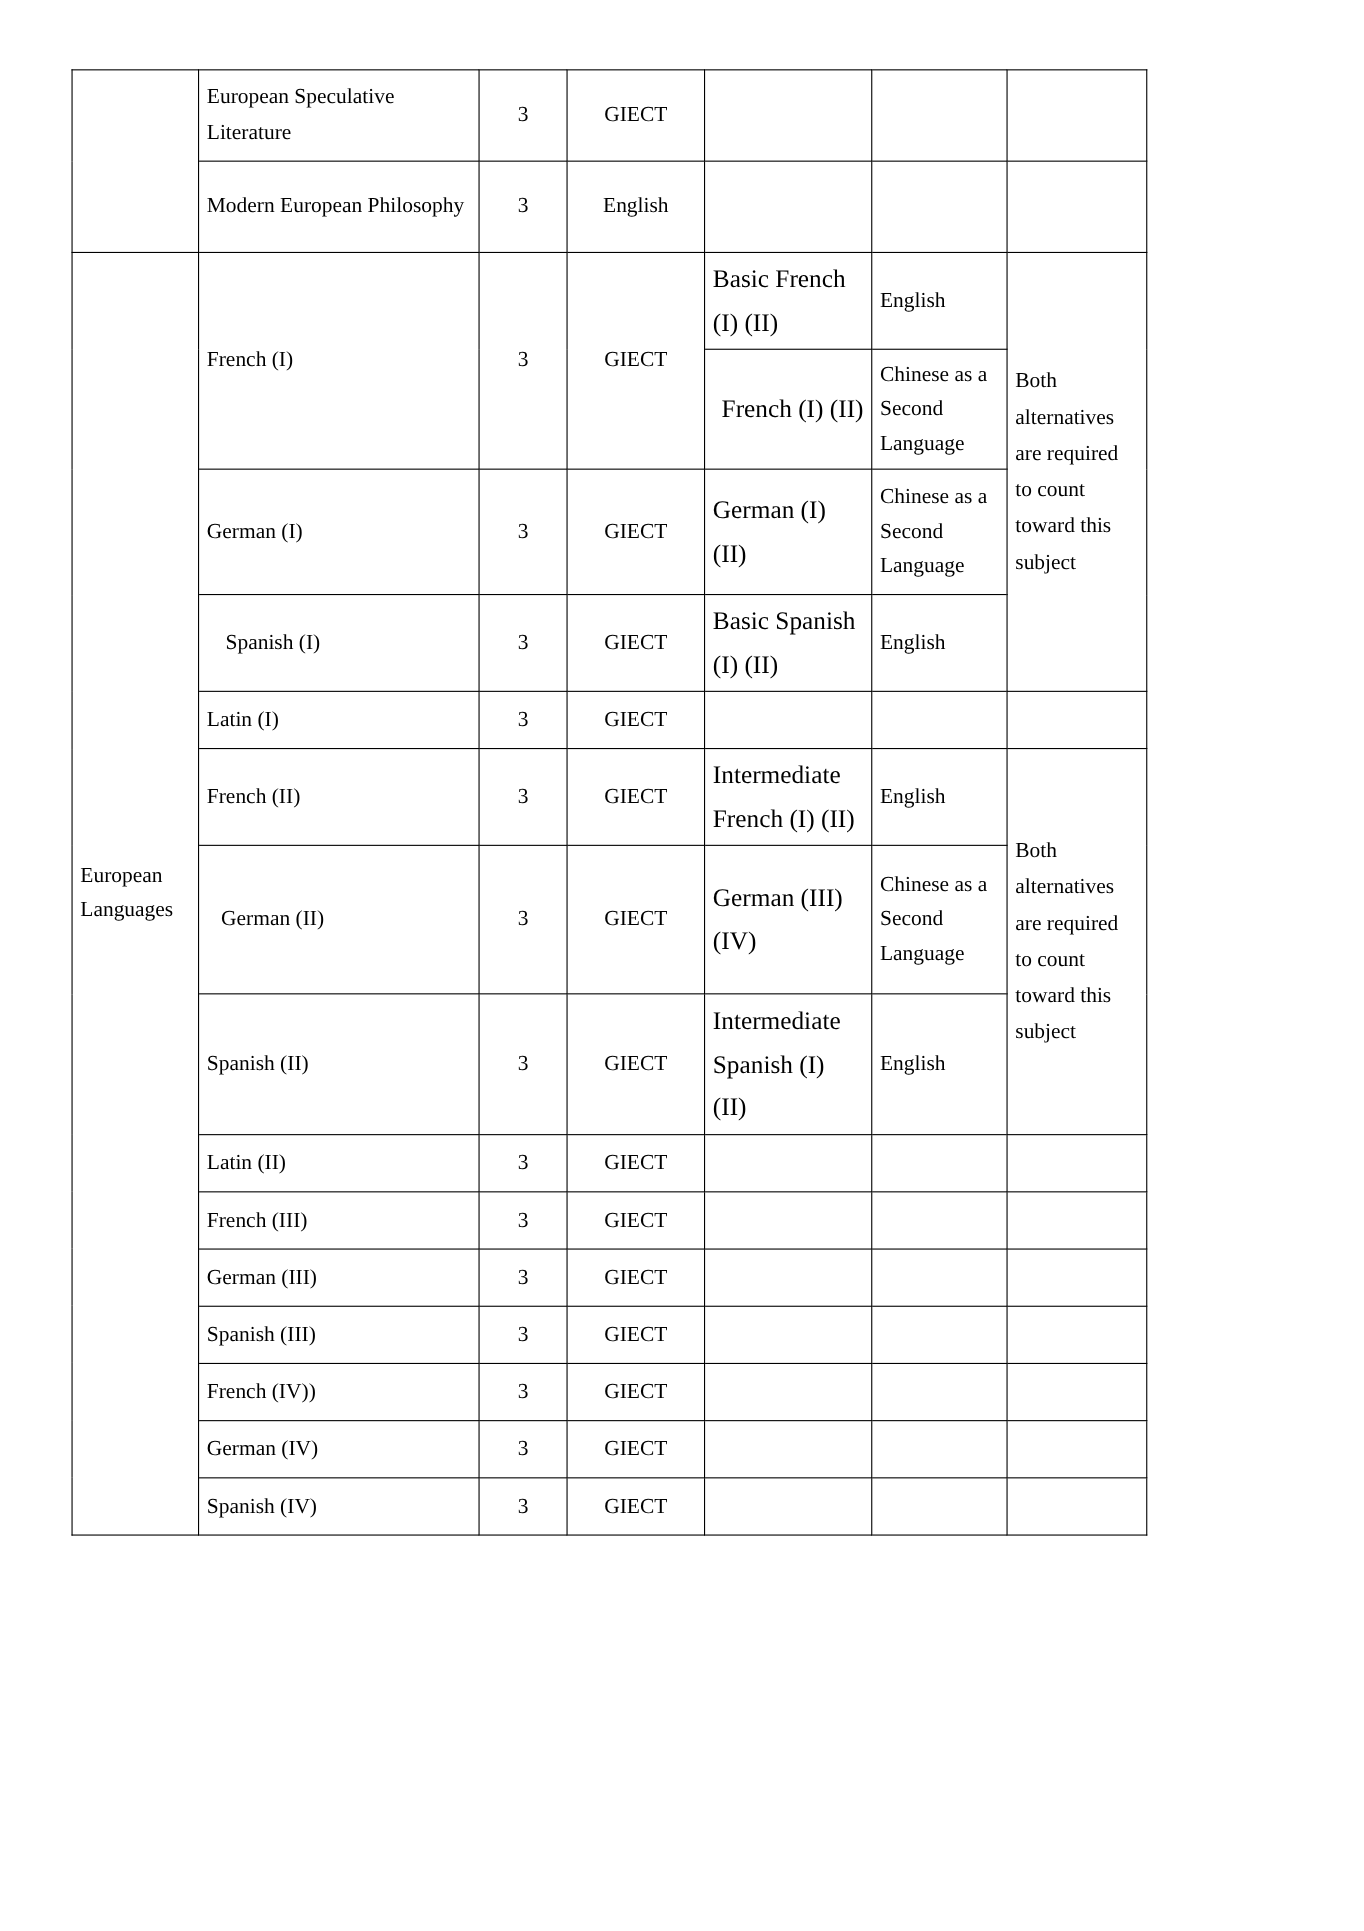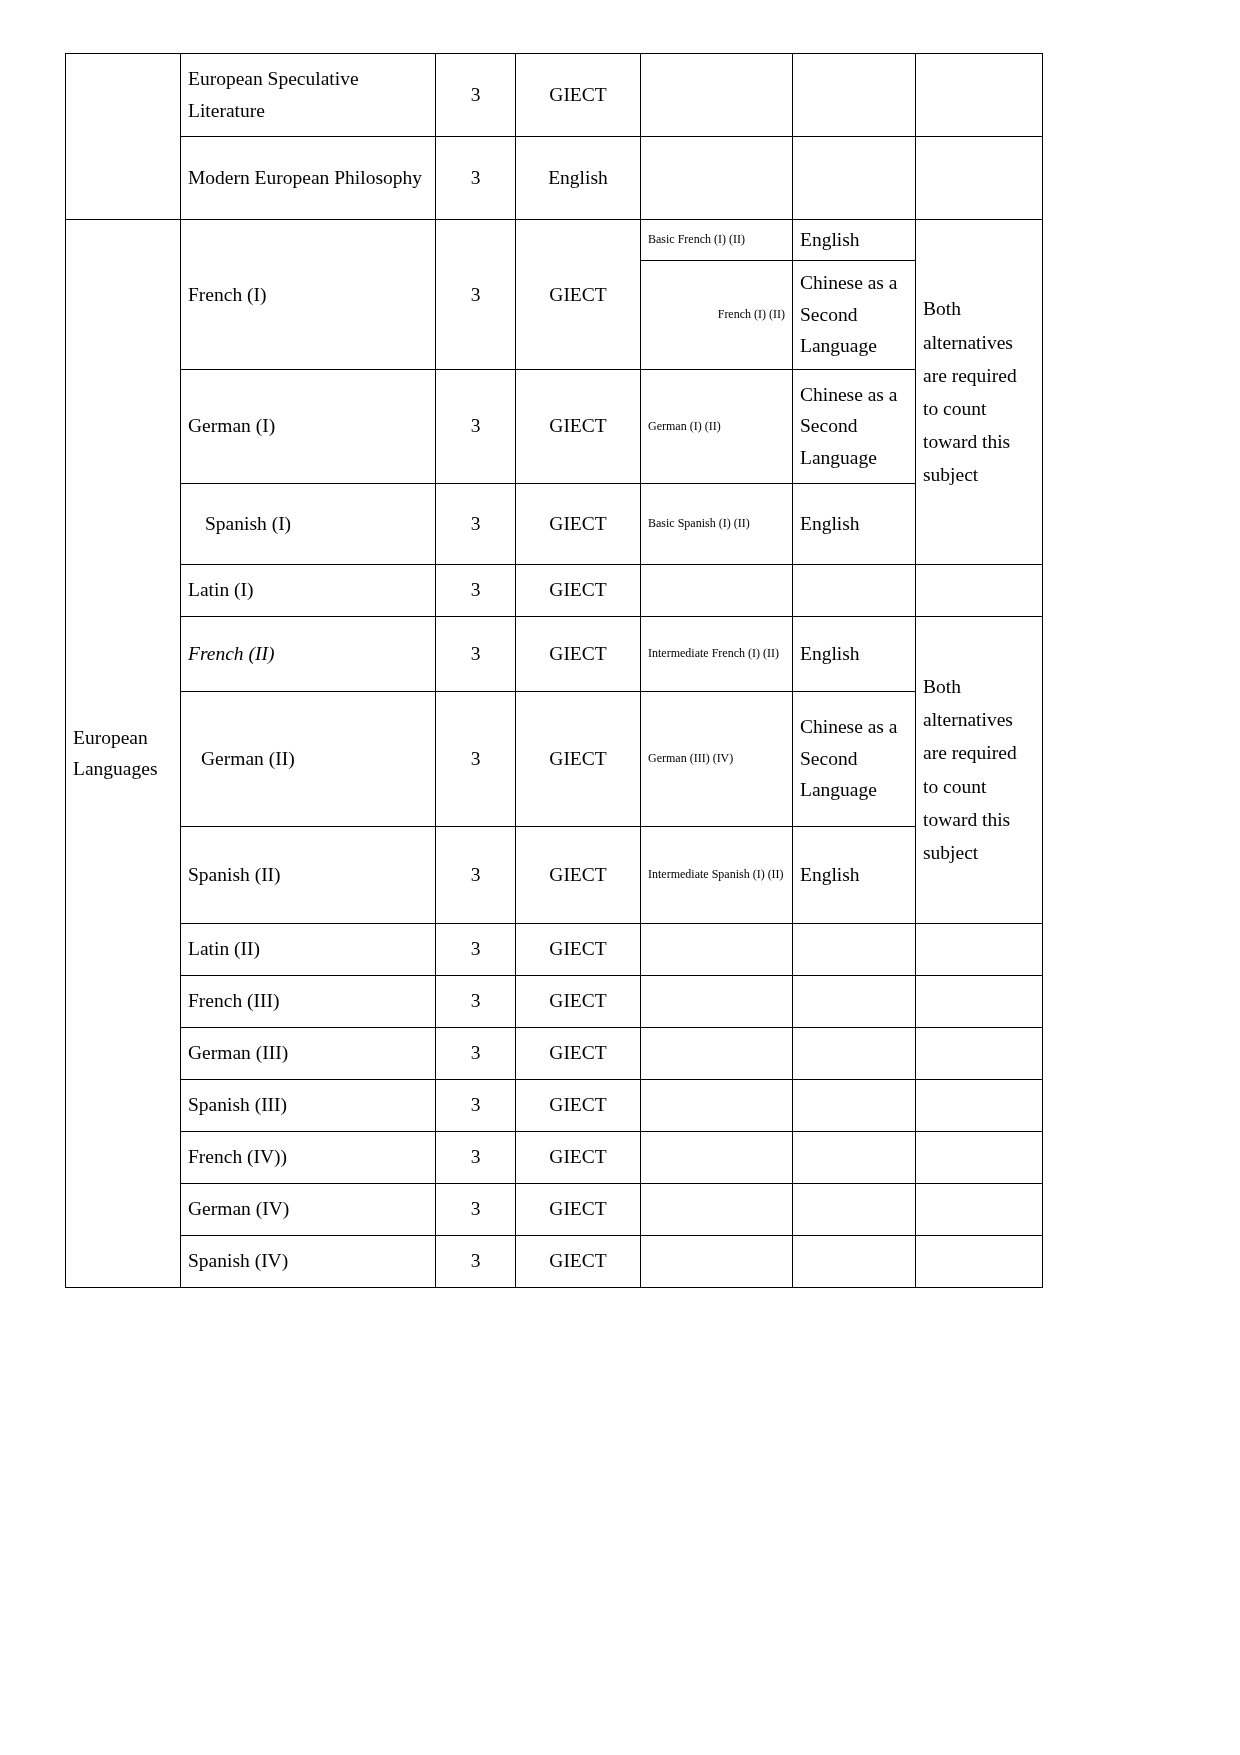--- a/index.html
+++ b/index.html
@@ -18,21 +18,21 @@
   .page {
     position: absolute;
     left: 0;
     top: 0;
     width: 1240px;
     height: 1755px;
   }
   table.doc-table {
     position: absolute;
     left: 65px;
-    top: 53px;
+    top: 63px;
     width: 977px;
     border-collapse: collapse;
     table-layout: fixed;
     font-size: 19.5px;
     line-height: 1.62;
   }
   table.doc-table td {
     border: 1px solid #000000;
     vertical-align: middle;
     padding: 4px 7px;
@@ -57,21 +57,21 @@
   }
   td.credits {
     text-align: center;
   }
   td.medium {
     text-align: center;
   }
   td.alt {
     text-align: left;
     padding-left: 8px;
-    font-size: 12px;
+    font-size: 23px;
     line-height: 1.72;
     font-family: Liberation Serif, serif;
   }
   td.altmed {
     text-align: left;
     padding-left: 8px;
   }
   td.note {
     text-align: left;
     padding-left: 1px;
@@ -149,21 +149,21 @@
       <tr>
         <td class="course" style="height:43px;">Latin (I)</td>
         <td class="credits">3</td>
         <td class="medium">GIECT</td>
         <td class="alt"></td>
         <td class="altmed"></td>
         <td class="note"></td>
       </tr>
 
       <tr>
-        <td class="course" style="height:66px;font-style:italic;">French (II)</td>
+        <td class="course" style="height:66px;">French (II)</td>
         <td class="credits">3</td>
         <td class="medium">GIECT</td>
         <td class="alt">Intermediate French (I) (II)</td>
         <td class="altmed">English</td>
         <td class="note" rowspan="3">Both alternatives are required to count toward this subject</td>
       </tr>
 
       <tr>
         <td class="course" style="height:126px;padding-left:20px;">German (II)</td>
         <td class="credits">3</td>

